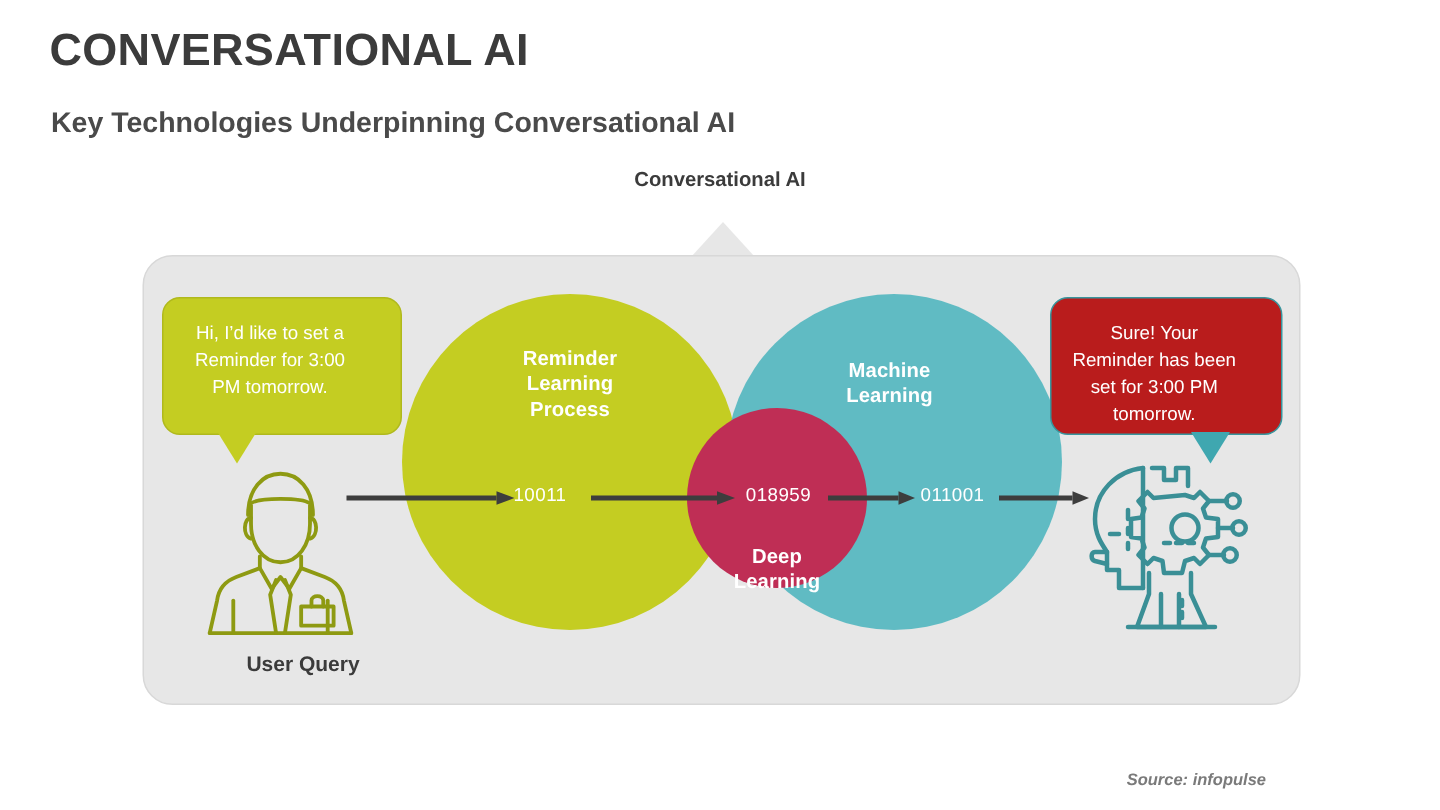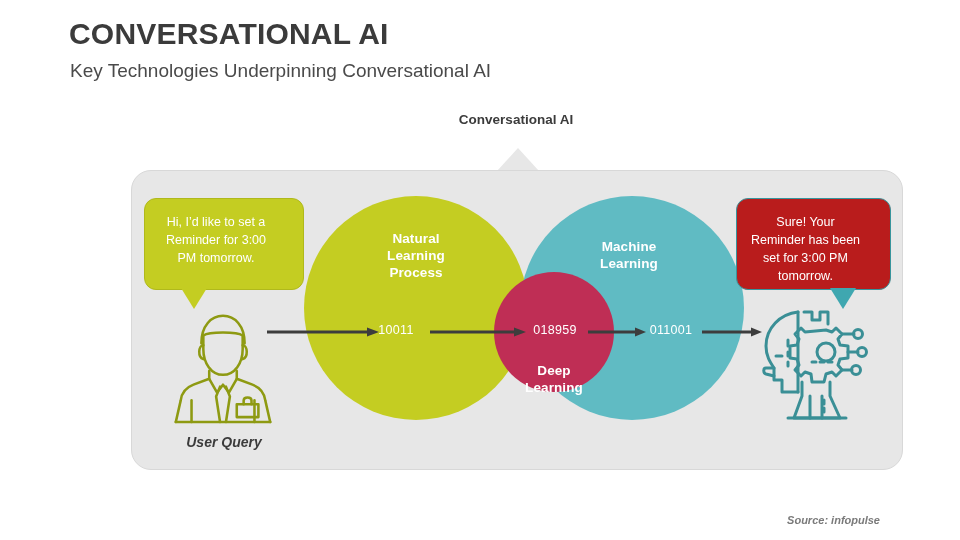--- a/index.html
+++ b/index.html
@@ -2,31 +2,31 @@
 <html><head>
 <meta charset="utf-8">
 <style>
   * { margin:0; padding:0; box-sizing:border-box; }
   html, body {
     width:960px; height:540px;
     background:#ffffff;
     font-family:"Liberation Sans", sans-serif;
     overflow:hidden;
   }
-  #slide { position:relative; width:872px; height:540px; background:#fff;margin-left:36px; }
+  #slide { position:relative; width:872px; height:540px; background:#fff; }
 
   
   #title {
     position:absolute; left:33px; top:17px;
     font-size:30px; font-weight:bold; letter-spacing:.2px;
     color:#3b3b3b;
   }
   #subtitle {
-    position:absolute; left:34px; top:60px;
-    font-size:19px; font-weight:normal; color:#4a4a4a;
+    position:absolute; left:34px; top:72px;
+    font-size:19px; font-weight:bold; color:#4a4a4a;
   }
 
   
   #panel-caption {
     position:absolute; left:0; top:112px; width:960px;
     text-align:center; font-size:13.5px; font-weight:bold; color:#3b3b3b;
   }
 
   
   #panel {
@@ -112,21 +112,21 @@
   
   #icon-user { position:absolute; left:128px; top:306px; width:118px; height:118px; }
   #icon-bot  { position:absolute; left:718px; top:300px; width:120px; height:122px; }
   #icon-user svg, #icon-bot svg { display:block; width:100%; height:100%; }
 
   
   .endpoint-label {
     position:absolute; font-size:14px; font-weight:bold; color:#3b3b3b;
     text-align:center;
   }
-  #label-user { left:118px; top:434px; width:140px;font-style:italic; }
+  #label-user { left:132px; top:434px; width:140px; }
   #label-bot  { left:708px; top:434px; width:140px; }
 
   
   #source {
     position:absolute; right:28px; bottom:14px;
     font-size:11px; font-style:italic; font-weight:bold; color:#7a7a7a;
   }
 </style>
 </head>
 <body>
@@ -139,21 +139,21 @@
   <div id="panel-caption">Conversational AI</div>
   <div id="panel-notch"></div>
 
   <div id="panel"></div>
 
   <div class="venn" id="circle-nlp"></div>
   <div class="venn" id="circle-ml"></div>
   <div class="venn" id="circle-dl"></div>
 
   <div class="venn-label" id="label-nlp">
-    <div>Natural</div>
+    <div>Reminder</div>
     <div>Learning</div>
     <div>Process</div>
   </div>
   <div class="venn-label" id="label-ml">
     <div>Machine</div>
     <div>Learning</div>
   </div>
   <div class="venn-label" id="label-dl">
     <div>Deep</div>
     <div>Learning</div>

